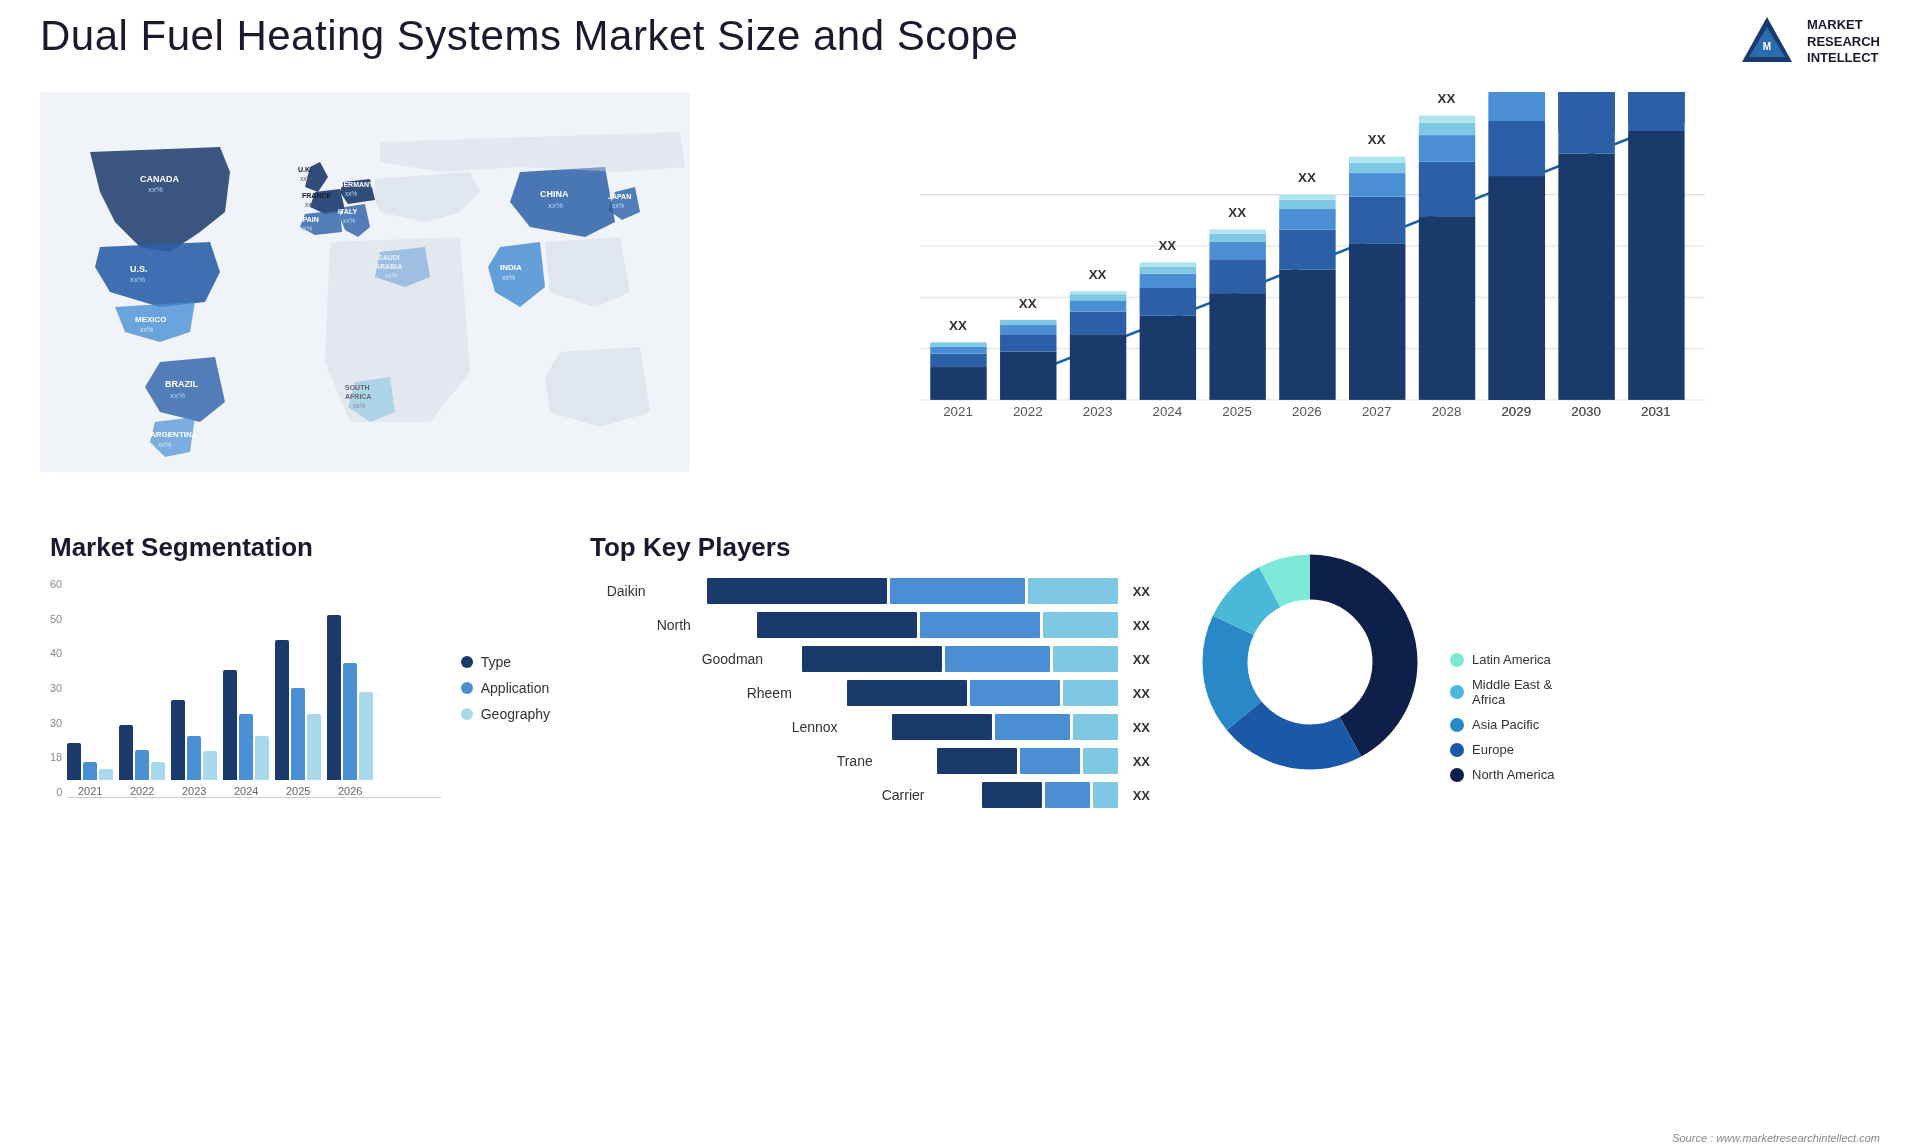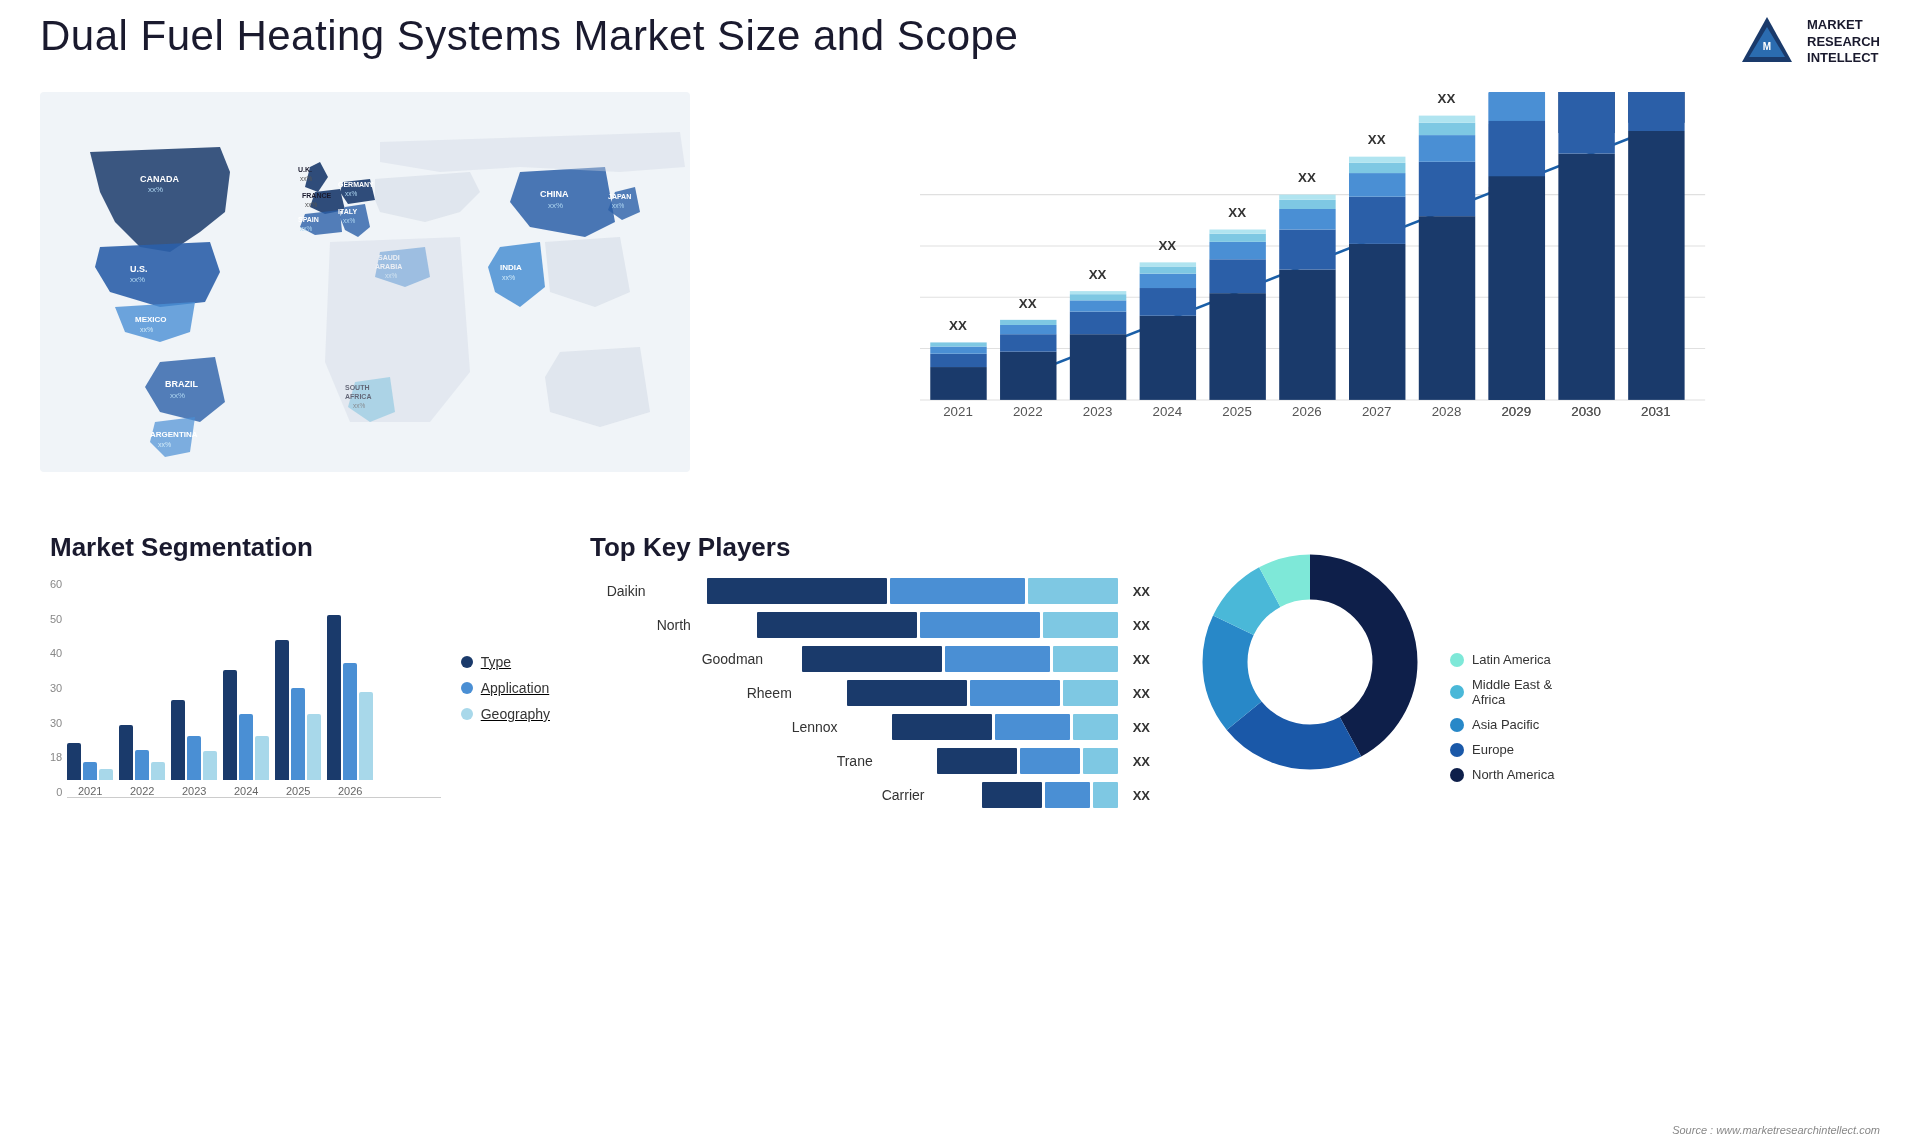--- a/index.html
+++ b/index.html
@@ -109,21 +109,20 @@
       height: 220px;
       flex: 1;
     }
 
     .seg-legend {
       display: flex;
       flex-direction: column;
       gap: 10px;
       padding-left: 20px;
       justify-content: center;
-      text-decoration: underline;
     }
 
     .legend-item {
       display: flex;
       align-items: center;
       gap: 8px;
       font-size: 14px;
       color: #333;
     }
 
@@ -249,21 +248,21 @@
 
     .reg-legend-color {
       width: 14px;
       height: 14px;
       border-radius: 50%;
       flex-shrink: 0;
     }
 
     .source-text {
       position: absolute;
-      bottom: 10px;
+      bottom: 2px;
       right: 40px;
       font-size: 11px;
       color: #888;
       font-style: italic;
     }
   </style>
 </head>
 <body>
 
 <div class="header">

